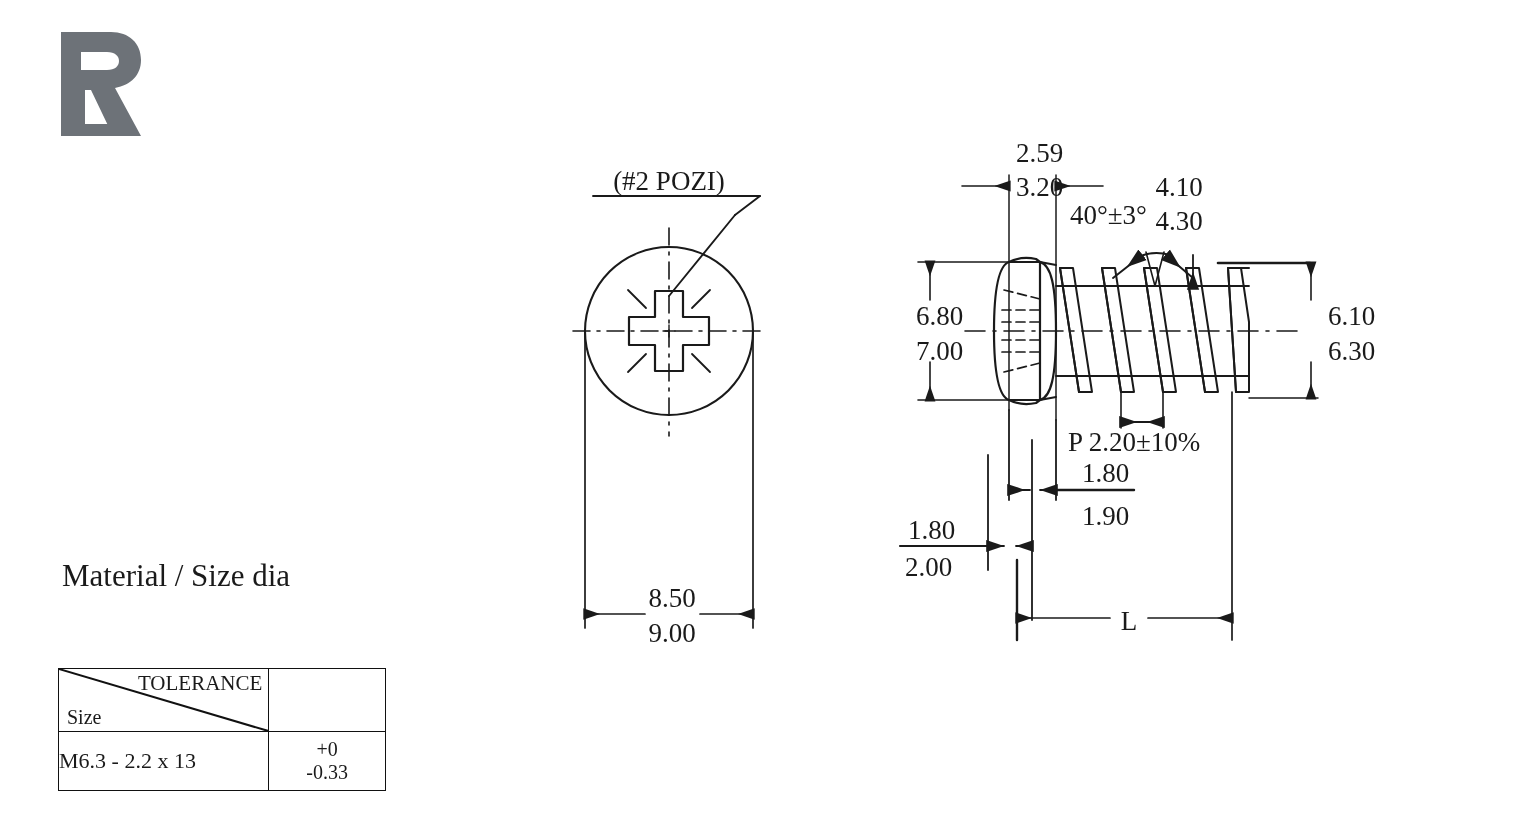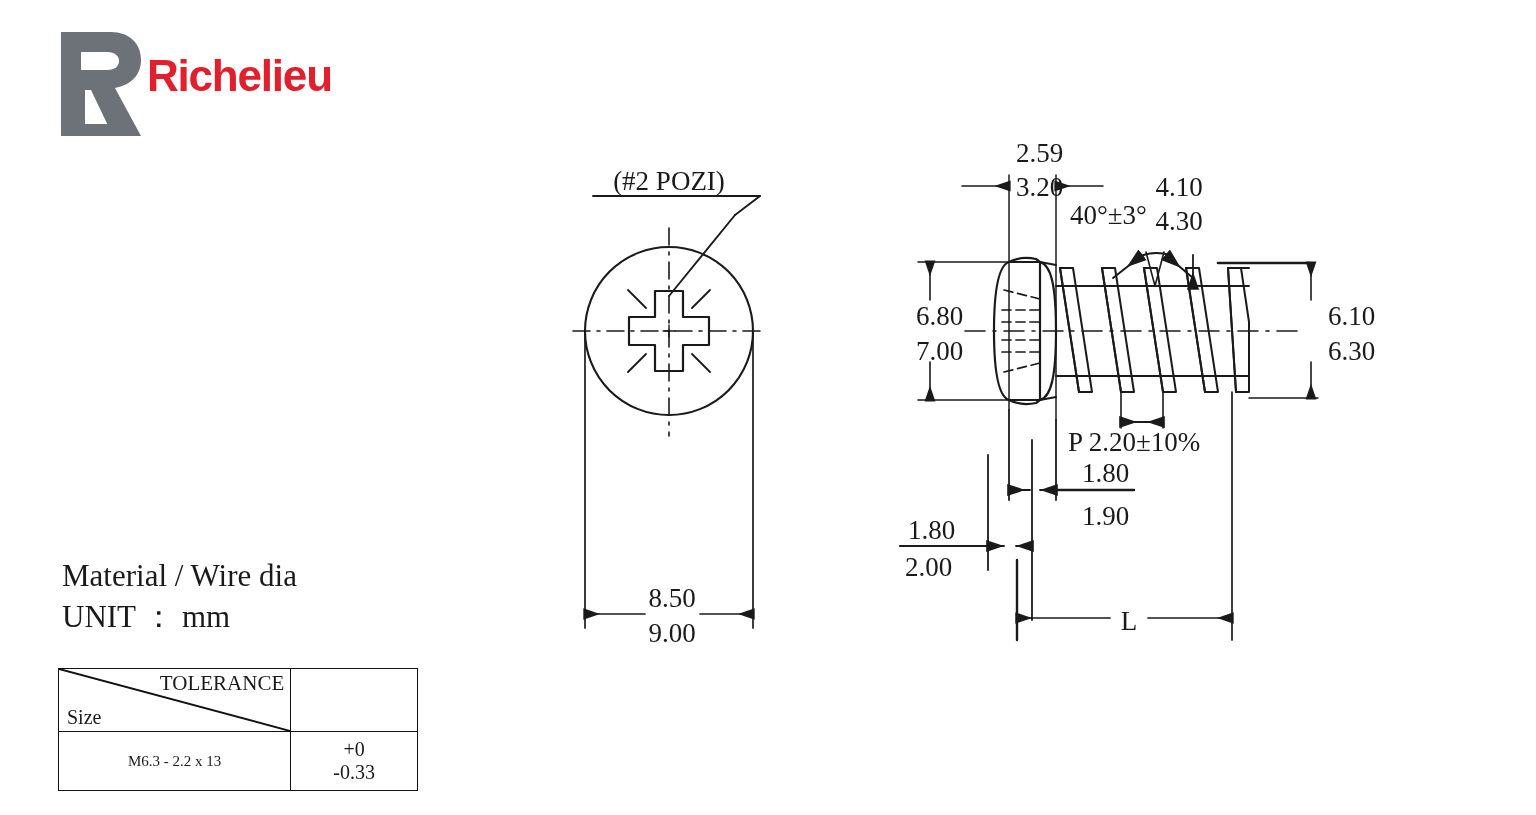--- a/index.html
+++ b/index.html
@@ -15,51 +15,49 @@
       font-family:"Liberation Sans", sans-serif;
       font-weight:bold;font-size:44px;letter-spacing:-1.2px;
       color:#e0202c;line-height:1;white-space:nowrap;}
 
   
   #material-block{left:62px;top:556px;width:420px;}
   #material-block .mline{font-size:31px;line-height:1.32;white-space:nowrap;}
 
   
   #spec-table{left:58px;top:668px;width:360px;}
-  #spec-table table{border-collapse:collapse;width:360px;}
+  #spec-table table{border-collapse:collapse;width:328px;}
   #spec-table td{border:1.6px solid #111;padding:0;vertical-align:middle;}
   .th-diag{height:62px;position:relative;width:232px;}
   .th-diag .tol{position:absolute;right:6px;top:2px;font-size:21px;}
   .th-diag .siz{position:absolute;left:8px;bottom:2px;font-size:20px;text-align:right;}
   .th-diag svg{position:absolute;left:0;top:0;width:100%;height:100%;}
   .blank-cell{width:126px;}
-  .size-cell{height:58px;text-align:center;font-size:15px;}
+  .size-cell{height:58px;text-align:left;font-size:22px;}
   .tol-cell{text-align:center;font-size:20px;line-height:1.15;padding:4px 0;}
 
   
   #drawing{left:0;top:0;width:1536px;height:815px;}
   #drawing text{font-family:"Liberation Serif", serif;fill:#1a1a1a;}
 </style>
 </head>
 <body>
 
 <div class="abs" id="logo">
   <div id="logo-mark">
     <svg viewBox="0 0 90 112" width="90" height="112" aria-hidden="true">
       <path d="M6 4 H56 C74 4 86 15 86 32 C86 47 76 57 60 60 L86 108 H58 L36 62 H30 V108 H6 Z" fill="#6d7278"></path>
       <path d="M26 24 H52 C60 24 64 28 64 33 C64 38 60 42 52 42 H26 Z" fill="#ffffff"></path>
       <rect x="6" y="96" width="52" height="12" fill="#6d7278"></rect>
     </svg>
   </div>
-  <div id="logo-word">Richelieu</div>
 </div>
 
 <div class="abs" id="material-block">
-  <div class="mline">Material / Wire dia</div>
-  <div class="mline">UNIT  ： mm</div>
+  <div class="mline">Material / Size dia</div>
 </div>
 
 <div class="abs" id="spec-table">
   <table>
     <tbody>
         <tr>
       <td class="th-diag">
         <svg viewBox="0 0 232 62" preserveAspectRatio="none" aria-hidden="true">
           <line x1="0" y1="0" x2="232" y2="62" stroke="#111" stroke-width="2"></line>
         </svg>

